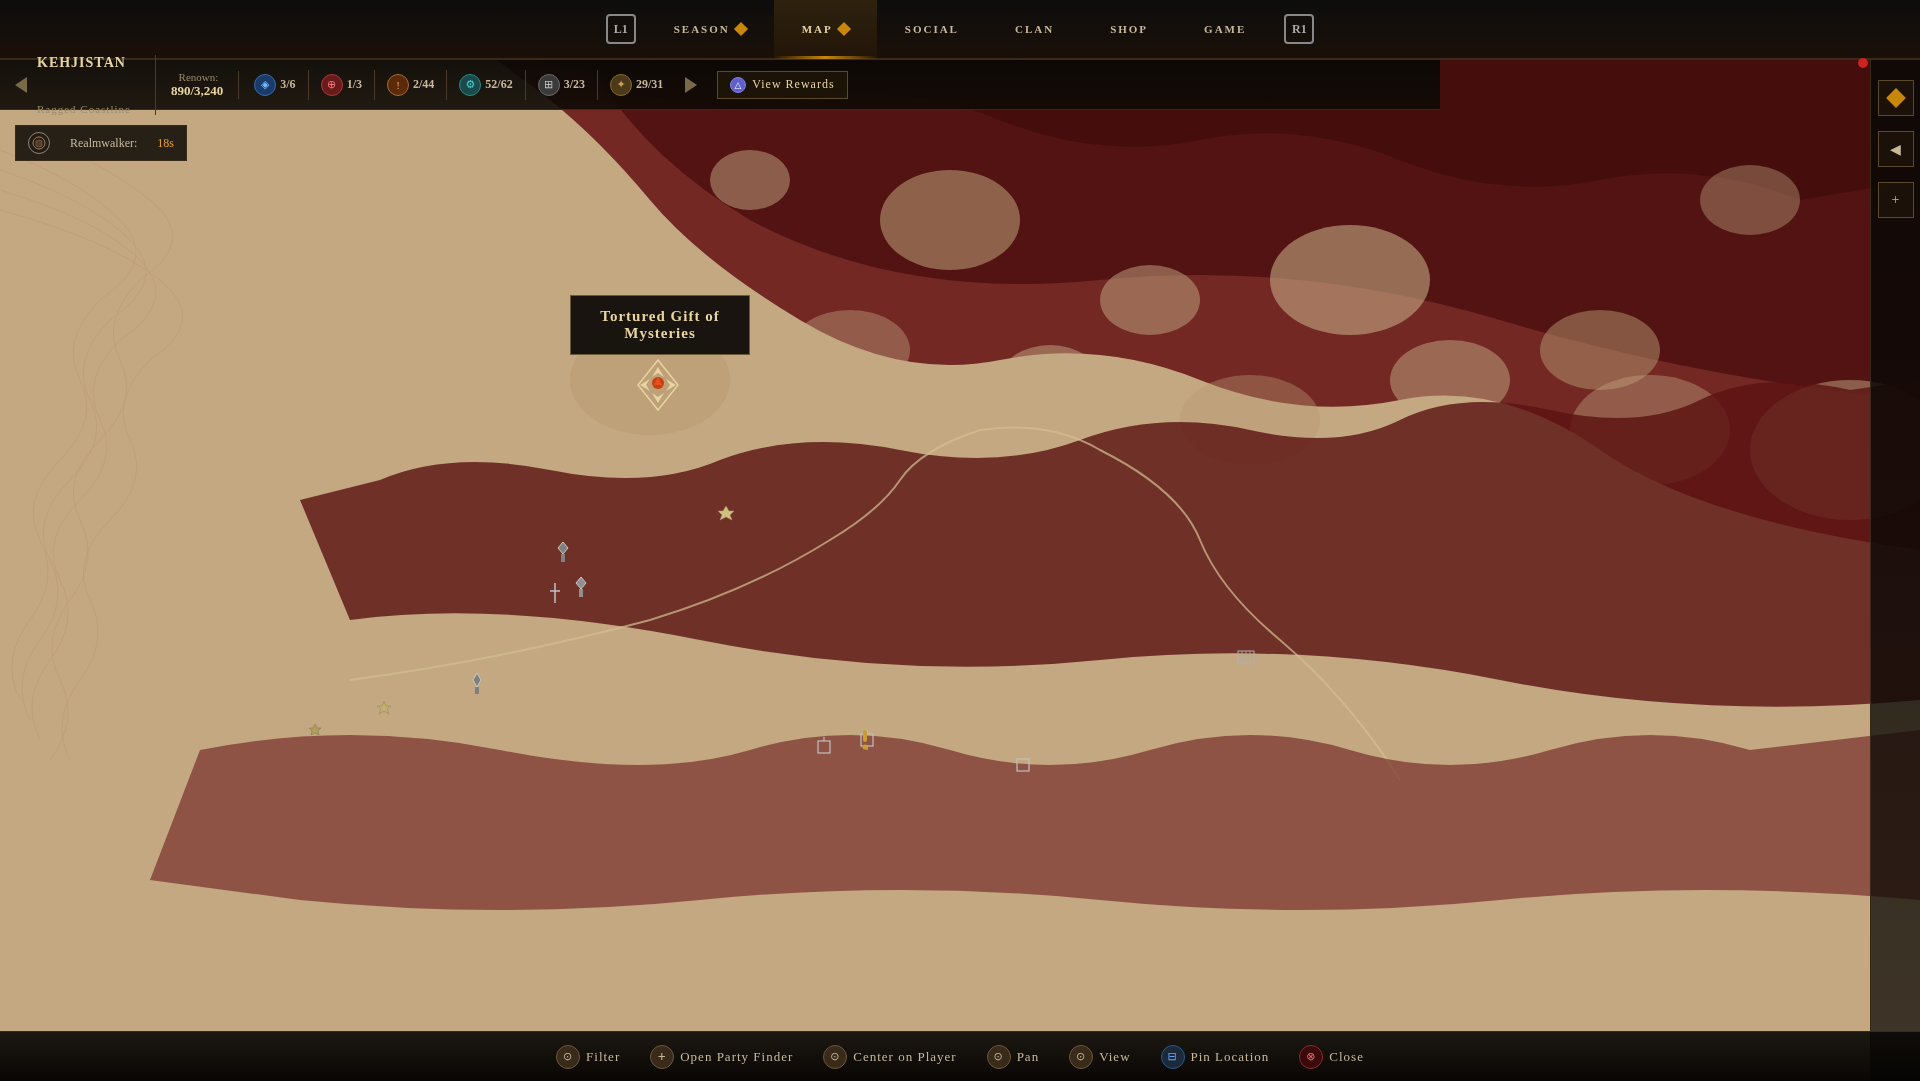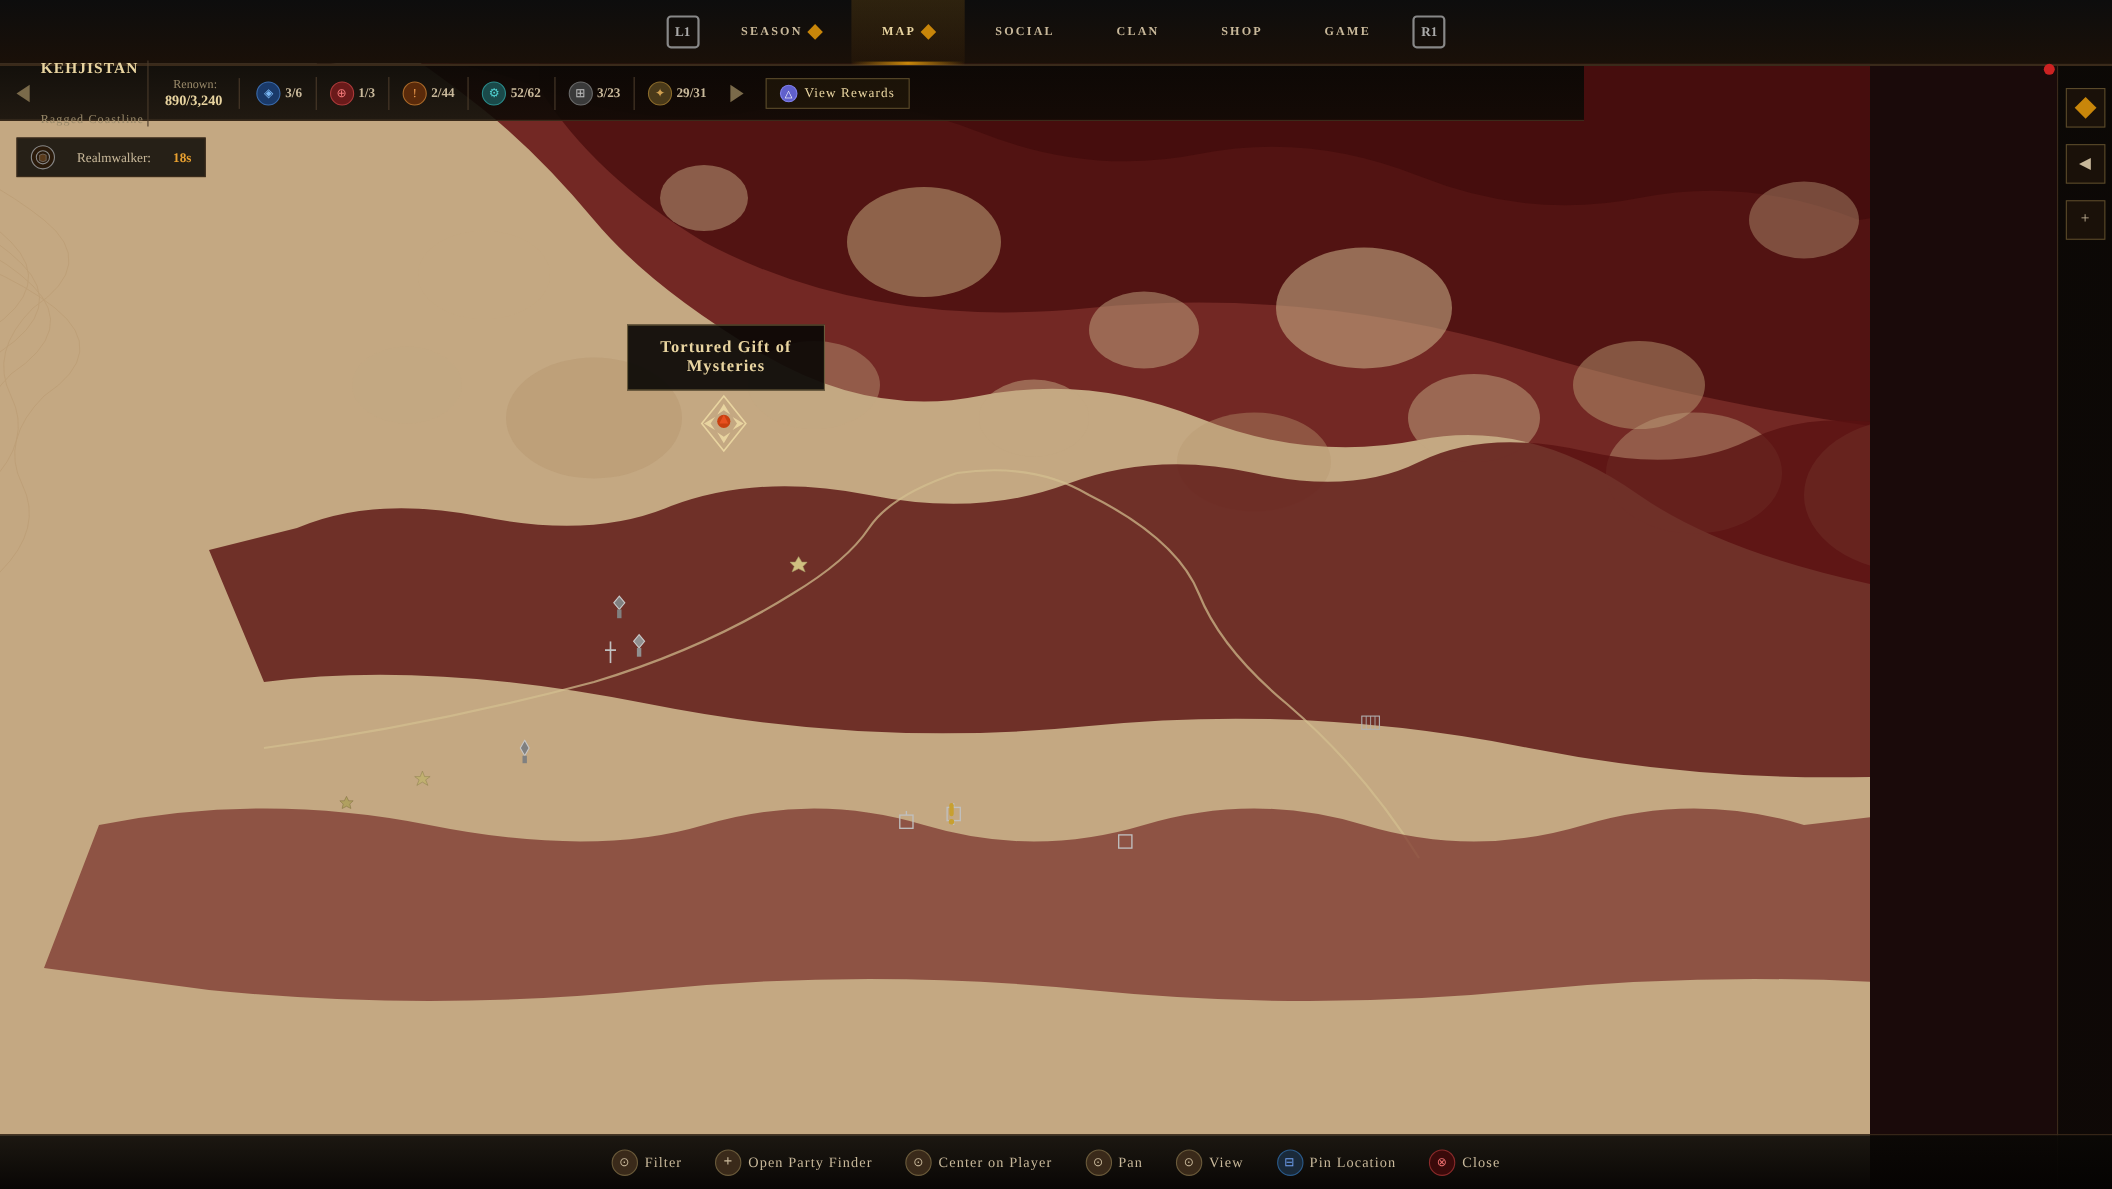--- a/index.html
+++ b/index.html
@@ -11,21 +11,21 @@
       font-family: 'Georgia', serif;
       background: #1a0a0a;
       position: relative;
     }
 
     
     #map-container {
       position: absolute;
       top: 0;
       left: 0;
-      width: 1700px;
+      width: 1920px;
       height: 1081px;
       background: #c4a882;
       overflow: hidden;
     }
 
     
     #top-nav {
       position: absolute;
       top: 0; left: 0;
       width: 1920px;
@@ -109,21 +109,21 @@
       display: flex;
       align-items: center;
       z-index: 100;
       padding-left: 15px;
     }
 
     .region-name-block {
       display: flex;
       flex-direction: column;
       margin-right: 15px;
-      padding-right: 3px;
+      padding-right: 24px;
       border-right: 1px solid #4a3a2a;
       gap: 32px;
     }
 
     .region-name {
       color: #e8d4a0;
       font-size: 14px;
       font-weight: bold;
       letter-spacing: 1px;
     }
@@ -245,21 +245,21 @@
     }
 
     .realmwalker-text {
       color: #c8b89a;
       font-size: 12px;
     }
 
     .realmwalker-timer {
       color: #e8a030;
       font-size: 12px;
-      font-weight: bold;
+      font-weight: normal;
     }
 
     
     .map-svg {
       position: absolute;
       top: 0; left: 0;
       width: 100%;
       height: 100%;
     }
 

